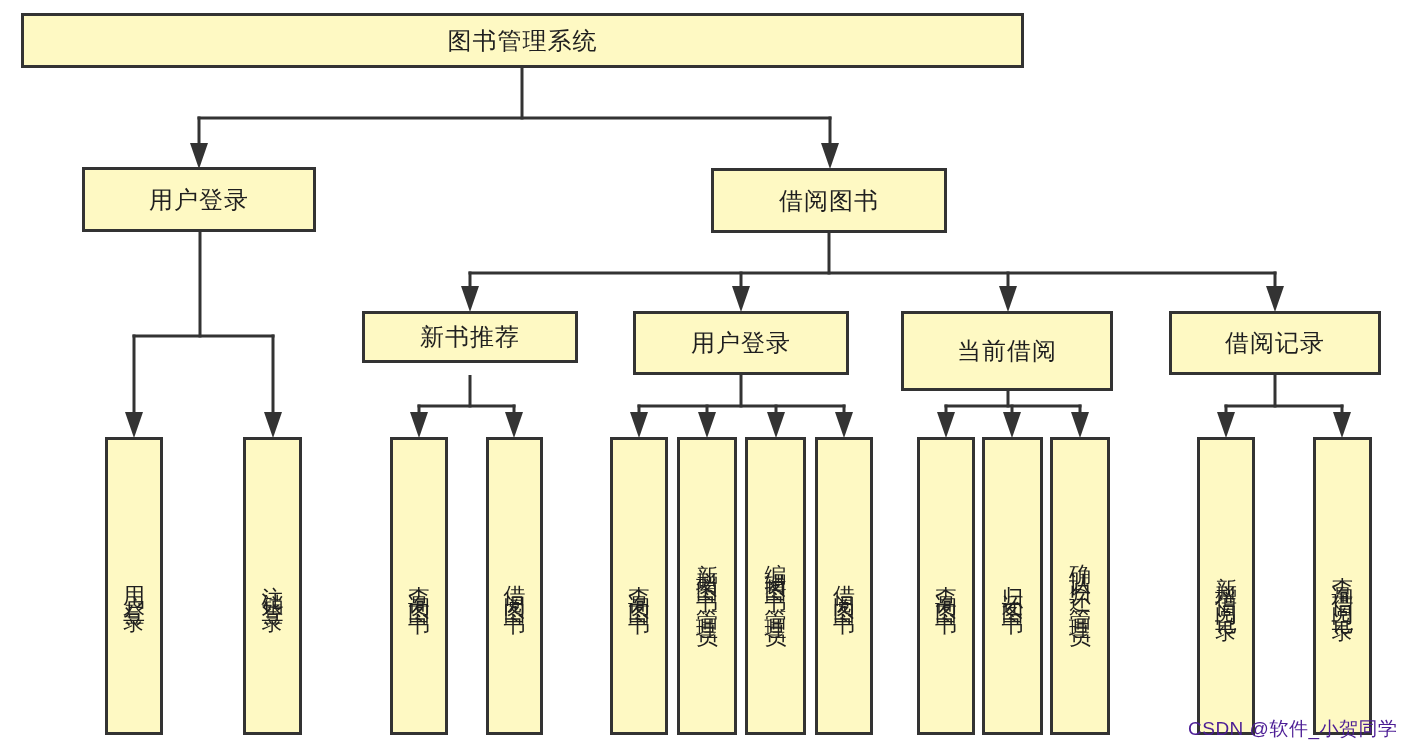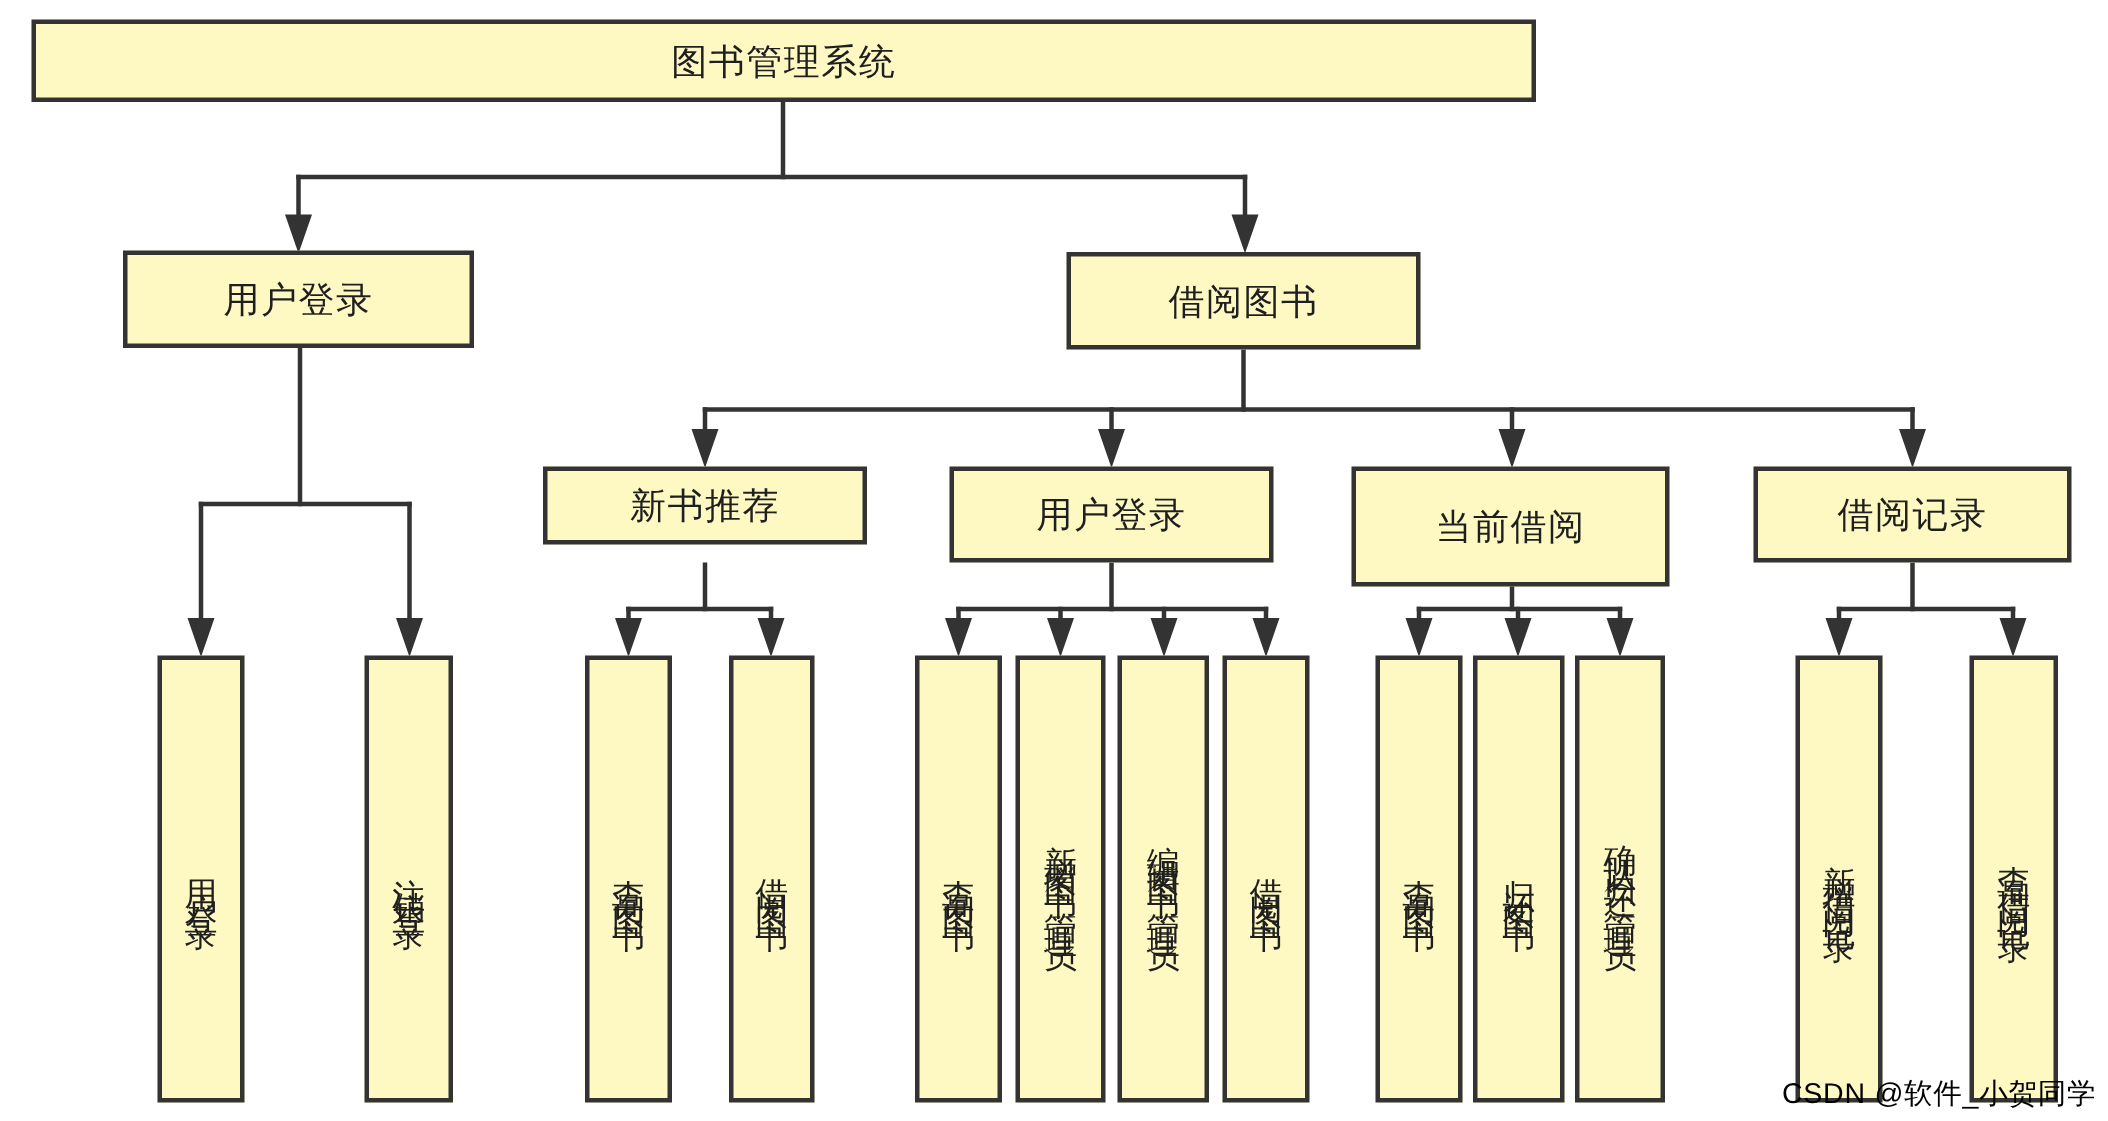--- a/index.html
+++ b/index.html
@@ -37,21 +37,21 @@
     font-size: 22px;
     letter-spacing: 9px;
     line-height: 1;
   }
   .watermark {
     position: absolute;
     left: 1188px;
     top: 716px;
     z-index: 2;
     font-size: 19px;
-    color: #000000;
+    color: #4c1d95;
     letter-spacing: 0.5px;
     white-space: nowrap;
     text-align: center;
   }
 </style>
 </head>
 <body>
 
 <div class="canvas">
 

